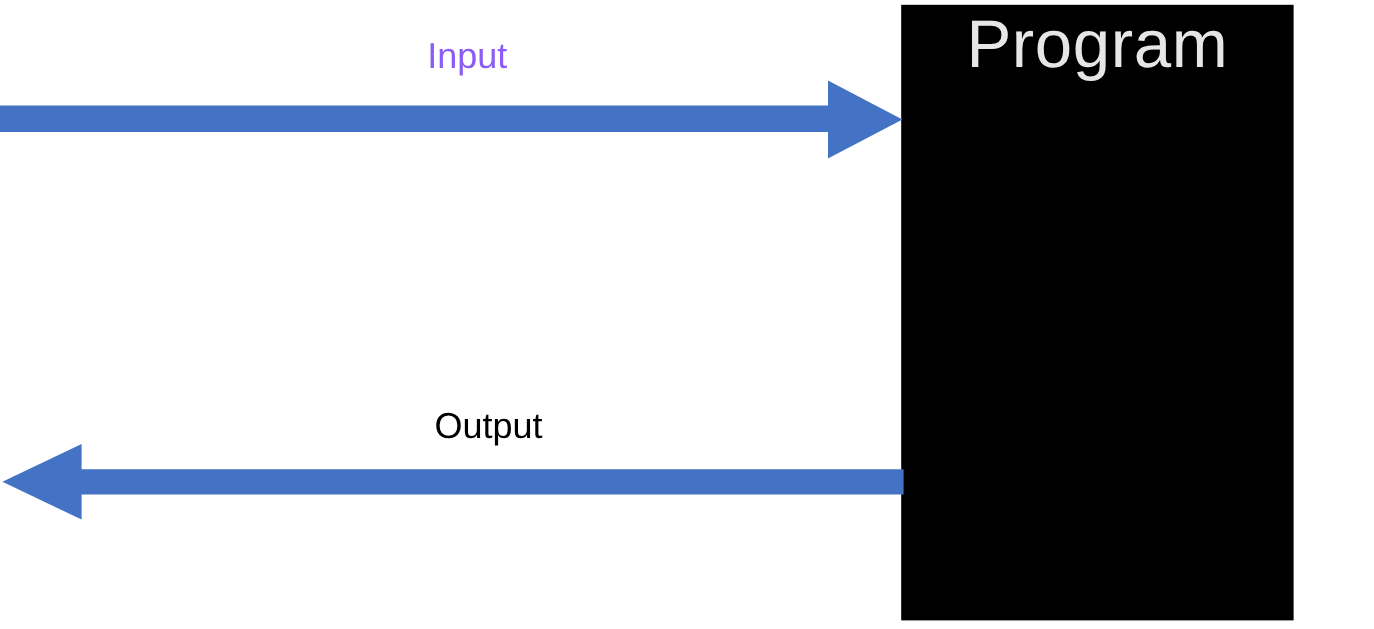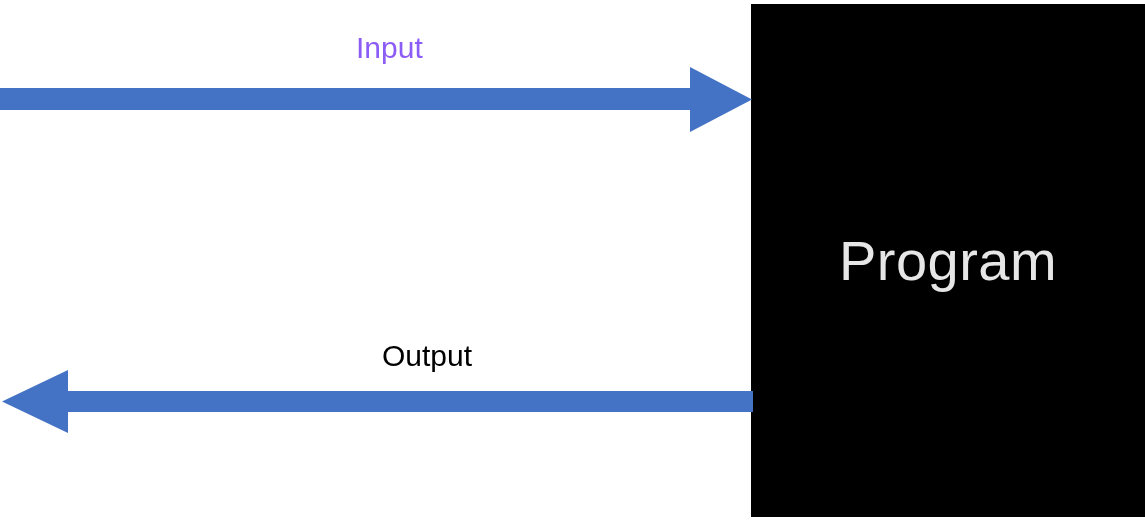--- a/index.html
+++ b/index.html
@@ -19,24 +19,23 @@
     position: absolute;
     left: 0;
     top: 0;
     width: 1145px;
     height: 524px;
   }
   .program-box {
     position: absolute;
     left: 751px;
     top: 4px;
-    width: 394px;
+    width: 327px;
     height: 513px;
     display: flex;
-    align-items: center;
     justify-content: center;
   }
   .program-label {
     font-size: 56px;
     letter-spacing: 0.5px;
   }
   .flow-label {
     position: absolute;
     font-size: 30px;
     color: #000000;
@@ -60,15 +59,15 @@
     <span class="program-label" style="color: rgb(231, 230, 230);">Program</span>
   </div>
 
   <svg class="arrow-layer" viewBox="0 0 1145 524" xmlns="http://www.w3.org/2000/svg">
     <polygon points="0,88 690,88 690,67 752,99.5 690,132 690,110 0,110" fill="#4472C4"></polygon>
     <polygon points="753,391 68,391 68,370 2,401.5 68,433 68,412 753,412" fill="#4472C4"></polygon>
   </svg>
 
   <span class="flow-label input-label" style="color: #8b5cf6;">Input</span>
 
-  <span class="flow-label output-label" style="color: rgb(0, 0, 0); margin-left: 20px;">Output</span>
+  <span class="flow-label output-label" style="color: rgb(0, 0, 0);">Output</span>
 
 </div>
 
 </body></html>

